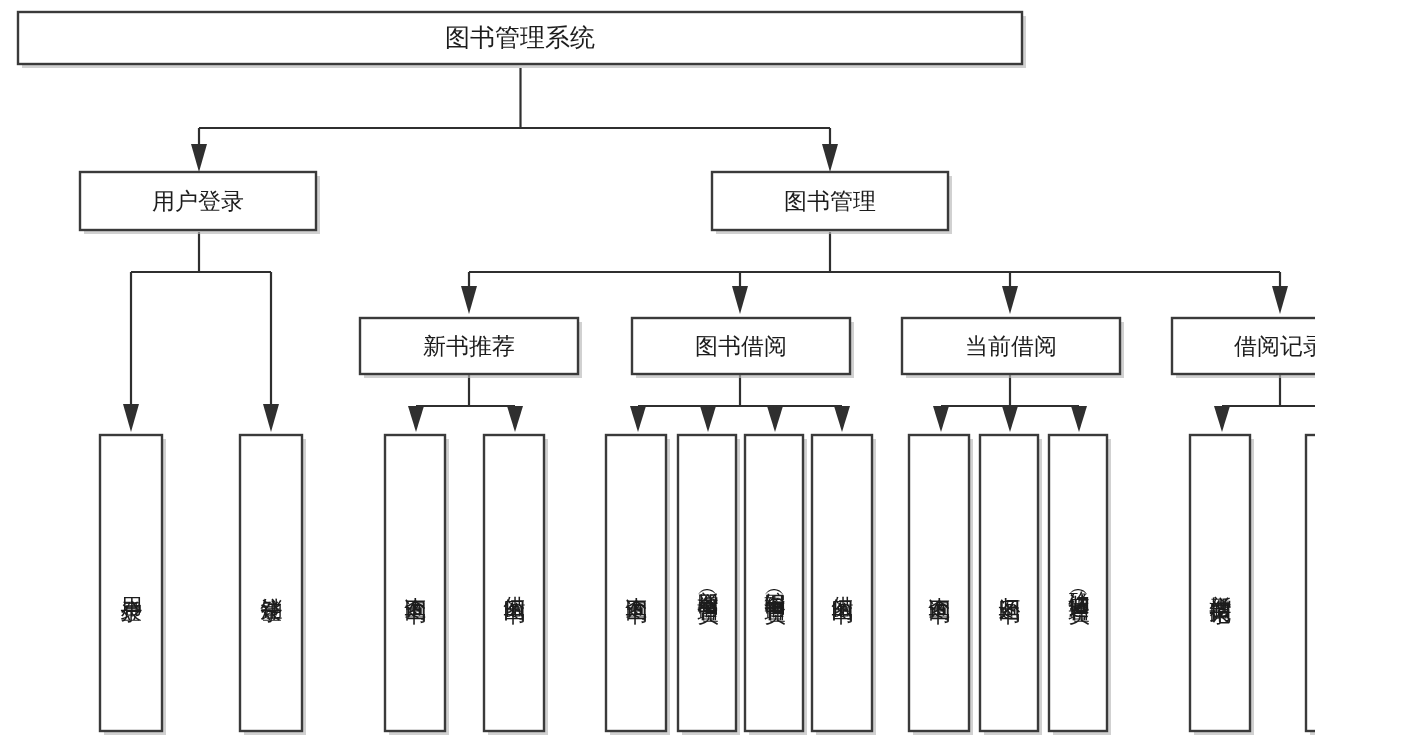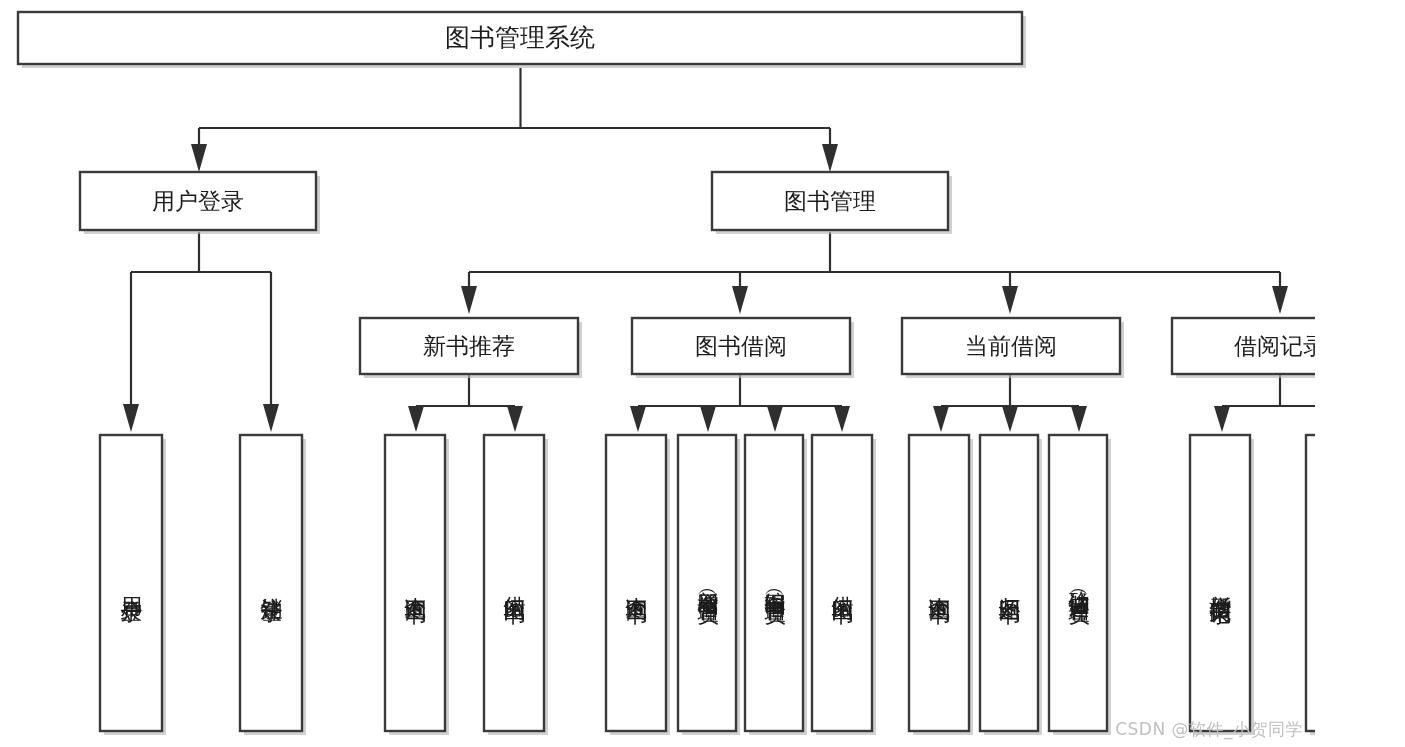--- a/index.html
+++ b/index.html
@@ -250,15 +250,14 @@
   <div class="vlabel" style="left:606px;top:435px;width:60px;height:296px;">查询图书</div>
   <div class="vlabel" style="left:678px;top:435px;width:58px;height:296px;font-size:21px;">新增图书（管理员）</div>
   <div class="vlabel" style="left:745px;top:435px;width:58px;height:296px;font-size:21px;">编辑图书（管理员）</div>
   <div class="vlabel" style="left:812px;top:435px;width:60px;height:296px;">借阅图书</div>
   <div class="vlabel" style="left:909px;top:435px;width:60px;height:296px;">查询图书</div>
   <div class="vlabel" style="left:980px;top:435px;width:58px;height:296px;">归还图书</div>
   <div class="vlabel" style="left:1049px;top:435px;width:58px;height:296px;font-size:21px;">确认归还（管理员）</div>
   <div class="vlabel" style="left:1190px;top:435px;width:60px;height:296px;">新增借阅记录</div>
   <div class="vlabel" style="left:1306px;top:435px;width:60px;height:296px;">查询借阅记录</div>
 
-  <div class="watermark">CSDN @软件_小贺同学</div>
 
 </div>
 
 </body></html>

